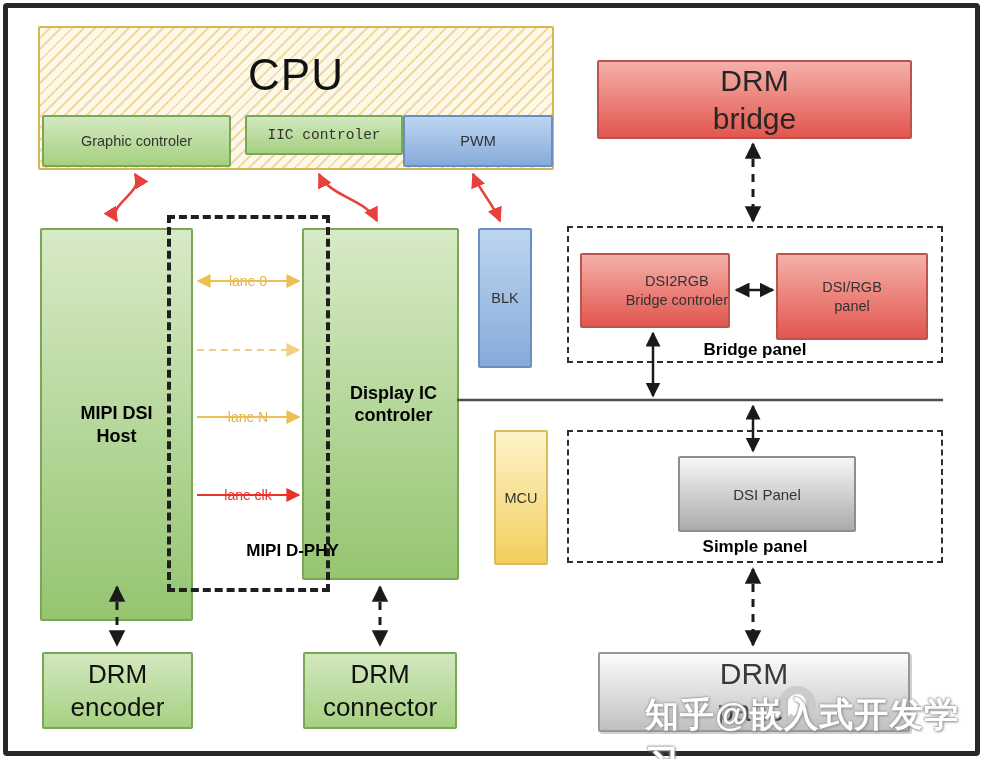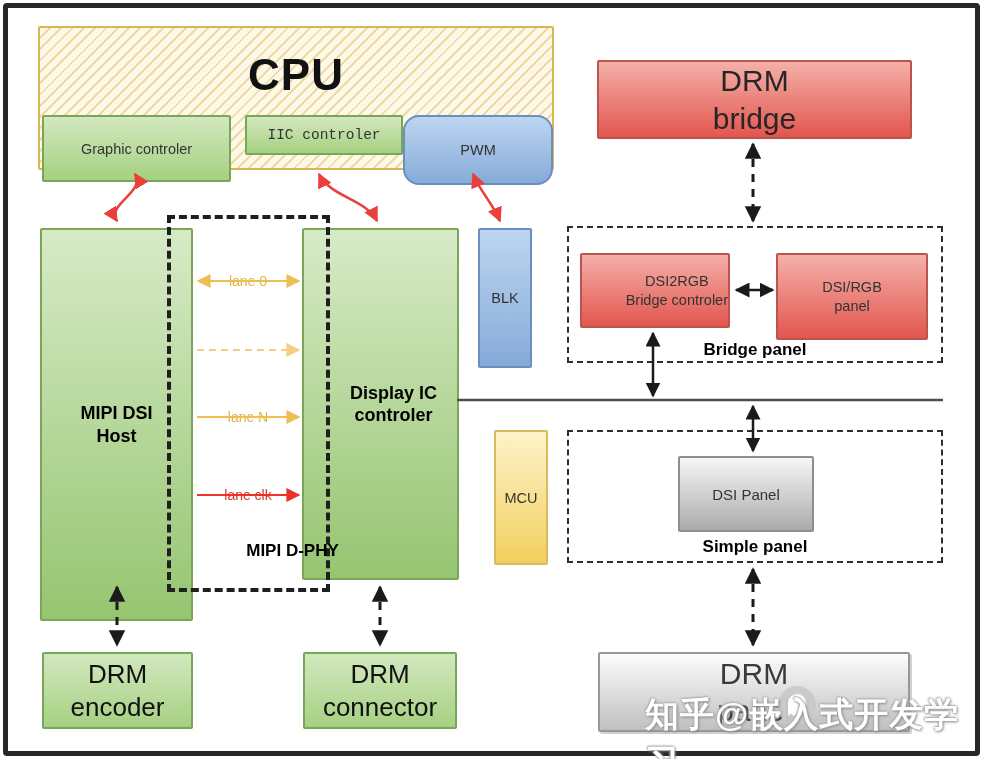--- a/index.html
+++ b/index.html
@@ -21,21 +21,21 @@
   .blue{background:linear-gradient(180deg,#bdd5f1 0%,#86abd9 100%);border:2px solid #6c8ebf;}
   .yellow{background:linear-gradient(180deg,#fdf3c9 0%,#f2cf5e 100%);border:2px solid #d9bb5e;}
   .redblk{background:linear-gradient(180deg,#f4b0a9 0%,#e2564e 100%);border:2px solid #bb544e;}
   .grayblk{background:linear-gradient(180deg,#f6f6f6 0%,#ababab 100%);border:2px solid #8e8e8e;}
   .graylt{background:linear-gradient(180deg,#fcfcfc 0%,#c0c0c0 100%);border:2px solid #979797;box-shadow:2px 2px 0 rgba(120,120,120,.35);}
   .hatch{
     background:repeating-linear-gradient(135deg,#fdf8e8 0px,#fdf8e8 6px,#eedaa2 6px,#eedaa2 8px);
     border:2px solid #d6b656;
   }
   .cpu-title{position:absolute;left:0;top:22px;width:100%;text-align:center;
-    font-size:44px;font-weight:bold;color:#111;letter-spacing:1px;}
+    font-size:44px;font-weight:normal;color:#111;letter-spacing:1px;}
   .subtext{font-size:14.5px;color:#333;}
   .big2{font-size:30px;color:#262626;}
   .mid2{font-size:26px;color:#111;}
   .boldlbl{font-weight:bold;font-size:18px;color:#000;}
   .panel-box{position:absolute;box-sizing:border-box;border:2px dashed #2e2e2e;z-index:3;}
   .panel-lbl{position:absolute;text-align:center;font-weight:bold;font-size:17px;color:#000;z-index:4;}
   .dphy-box{position:absolute;left:167px;top:215px;width:163px;height:377px;
     border:4px dashed #1f1f1f;box-sizing:border-box;z-index:4;}
   .lane-lbl{position:absolute;z-index:5;font-size:14px;transform:translateY(-52%);
     width:110px;left:193px;text-align:center;}
@@ -50,27 +50,27 @@
   .avatar{position:absolute;left:777px;top:685px;width:40px;height:40px;z-index:10;}
 </style>
 </head>
 <body>
 
 <div class="frame"></div>
 
 <div class="block hatch" style="left:38px;top:26px;width:516px;height:144px;">
   <div class="cpu-title">CPU</div>
 </div>
-<div class="block green-sm" style="left:42px;top:115px;width:189px;height:67px;">
+<div class="block green-sm" style="left:42px;top:115px;width:189px;height:52px;">
   <span class="subtext">Graphic controler</span>
 </div>
 <div class="block green-sm" style="left:245px;top:115px;width:158px;height:40px;font-family:Liberation Mono, monospace;">
   <span class="subtext">IIC controler</span>
 </div>
-<div class="block blue" style="left:403px;top:115px;width:150px;height:70px;border-radius:16px;">
+<div class="block blue" style="left:403px;top:115px;width:150px;height:52px;">
   <span class="subtext">PWM</span>
 </div>
 
 <div class="block green-tall" style="left:40px;top:228px;width:153px;height:393px;">
   <span class="lbl boldlbl">MIPI DSI
 Host</span>
 </div>
 <div class="block green-tall" style="left:302px;top:228px;width:157px;height:352px;padding-left:26px;">
   <span class="lbl boldlbl">Display IC
 controler</span>
@@ -110,21 +110,21 @@
   <span class="lbl subtext">DSI2RGB
 Bridge controler</span>
 </div>
 <div class="block redblk" style="left:776px;top:253px;width:152px;height:87px;">
   <span class="lbl subtext">DSI/RGB
 panel</span>
 </div>
 
 <div class="panel-box" style="left:567px;top:430px;width:376px;height:133px;"></div>
 <div class="panel-lbl" style="left:655px;top:537px;width:200px;">Simple panel</div>
-<div class="block grayblk" style="left:678px;top:456px;width:136px;height:76px;">
+<div class="block grayblk" style="left:678px;top:456px;width:178px;height:76px;">
   <span class="subtext" style="font-size:15px;">DSI Panel</span>
 </div>
 
 <div class="block graylt" style="left:598px;top:652px;width:312px;height:80px;">
   <span class="lbl big2" style="color:#3a3a3a;">DRM
 panel</span>
 </div>
 
 <svg class="arrows" width="983" height="759" viewBox="0 0 983 759">
   <defs>

